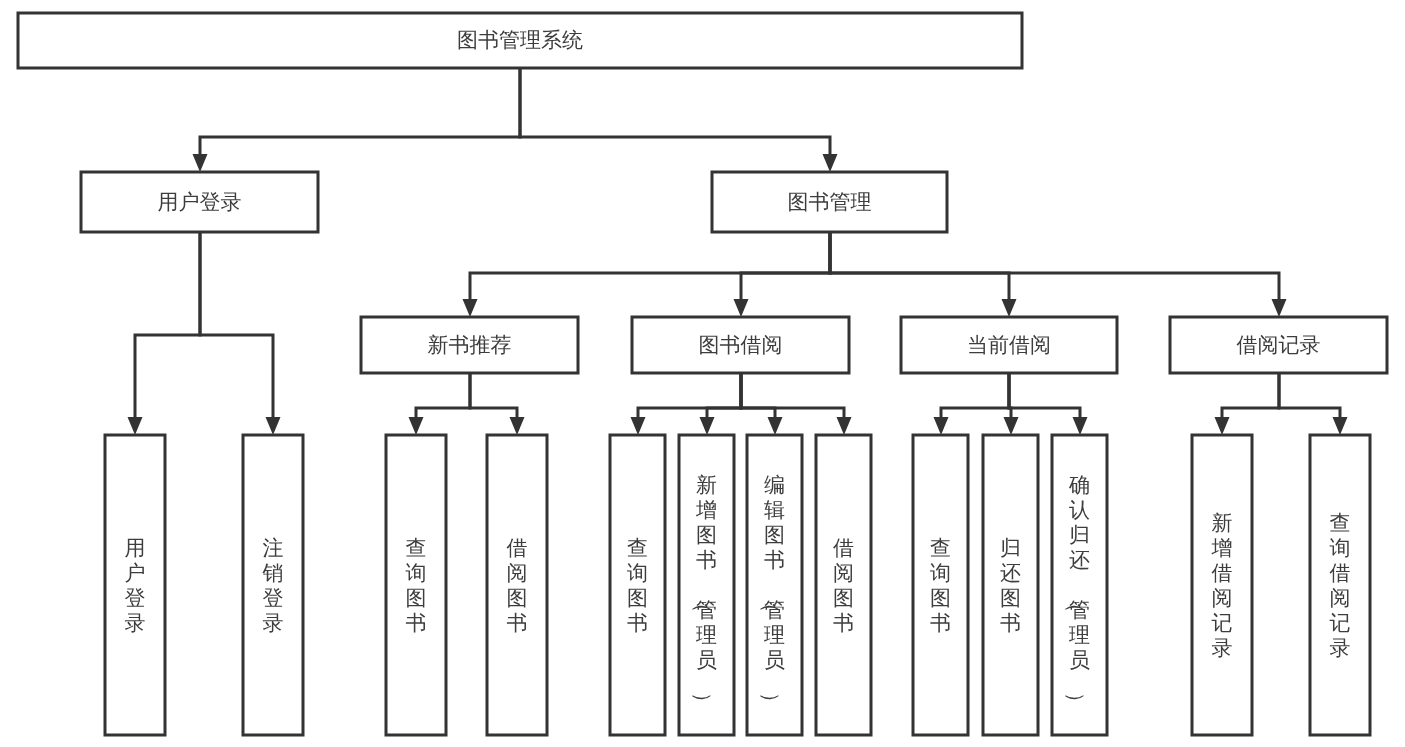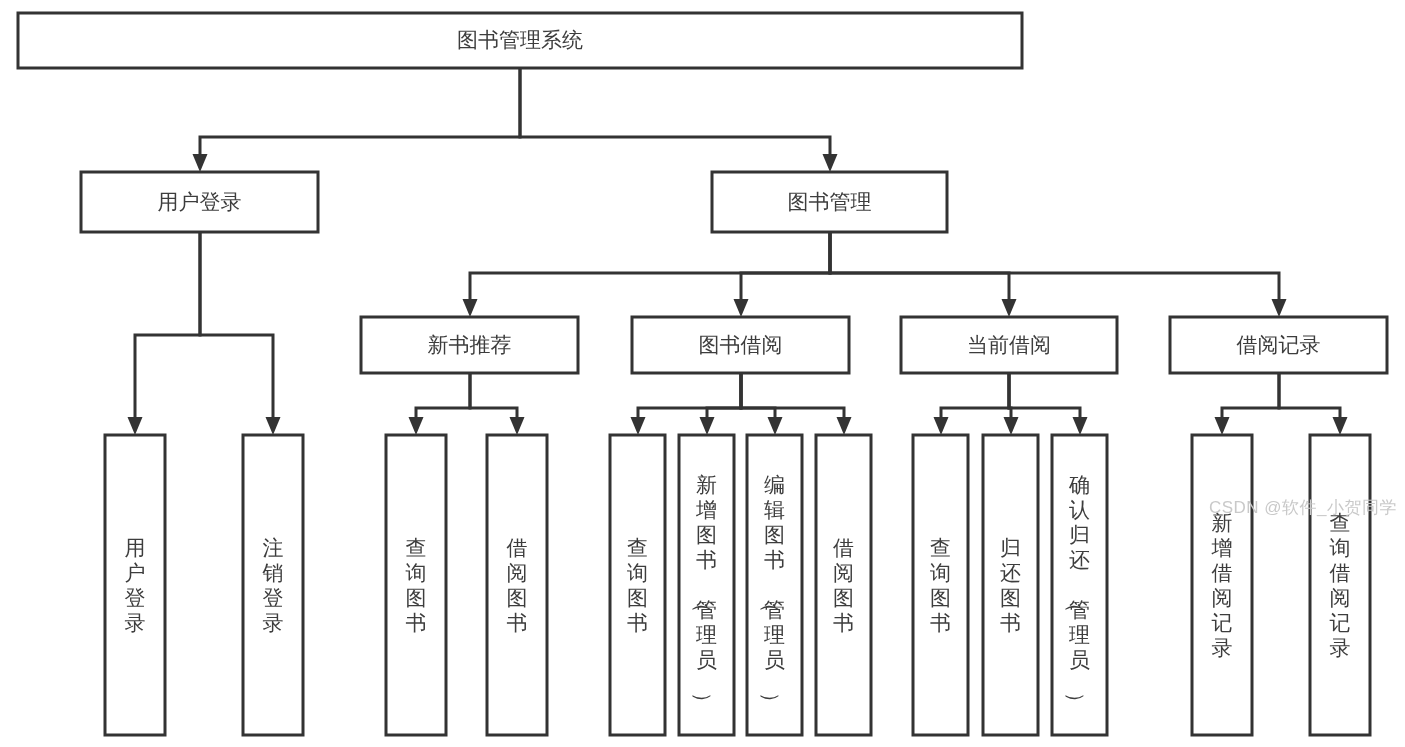--- a/index.html
+++ b/index.html
@@ -228,14 +228,13 @@
         <g>
           <rect x="1192" y="435" width="60" height="300" class="node-box"></rect>
           <text class="node-label-vertical" x="1222" y="529.5"><tspan x="1222" dy="0">新</tspan><tspan x="1222" dy="25">增</tspan><tspan x="1222" dy="25">借</tspan><tspan x="1222" dy="25">阅</tspan><tspan x="1222" dy="25">记</tspan><tspan x="1222" dy="25">录</tspan></text>
         </g>
         <g>
           <rect x="1310" y="435" width="60" height="300" class="node-box"></rect>
           <text class="node-label-vertical" x="1340" y="529.5"><tspan x="1340" dy="0">查</tspan><tspan x="1340" dy="25">询</tspan><tspan x="1340" dy="25">借</tspan><tspan x="1340" dy="25">阅</tspan><tspan x="1340" dy="25">记</tspan><tspan x="1340" dy="25">录</tspan></text>
         </g>
       </g>
   </svg>
-  <div class="watermark">CSDN @软件_小贺同学</div>
 </div>
 
 </body></html>

